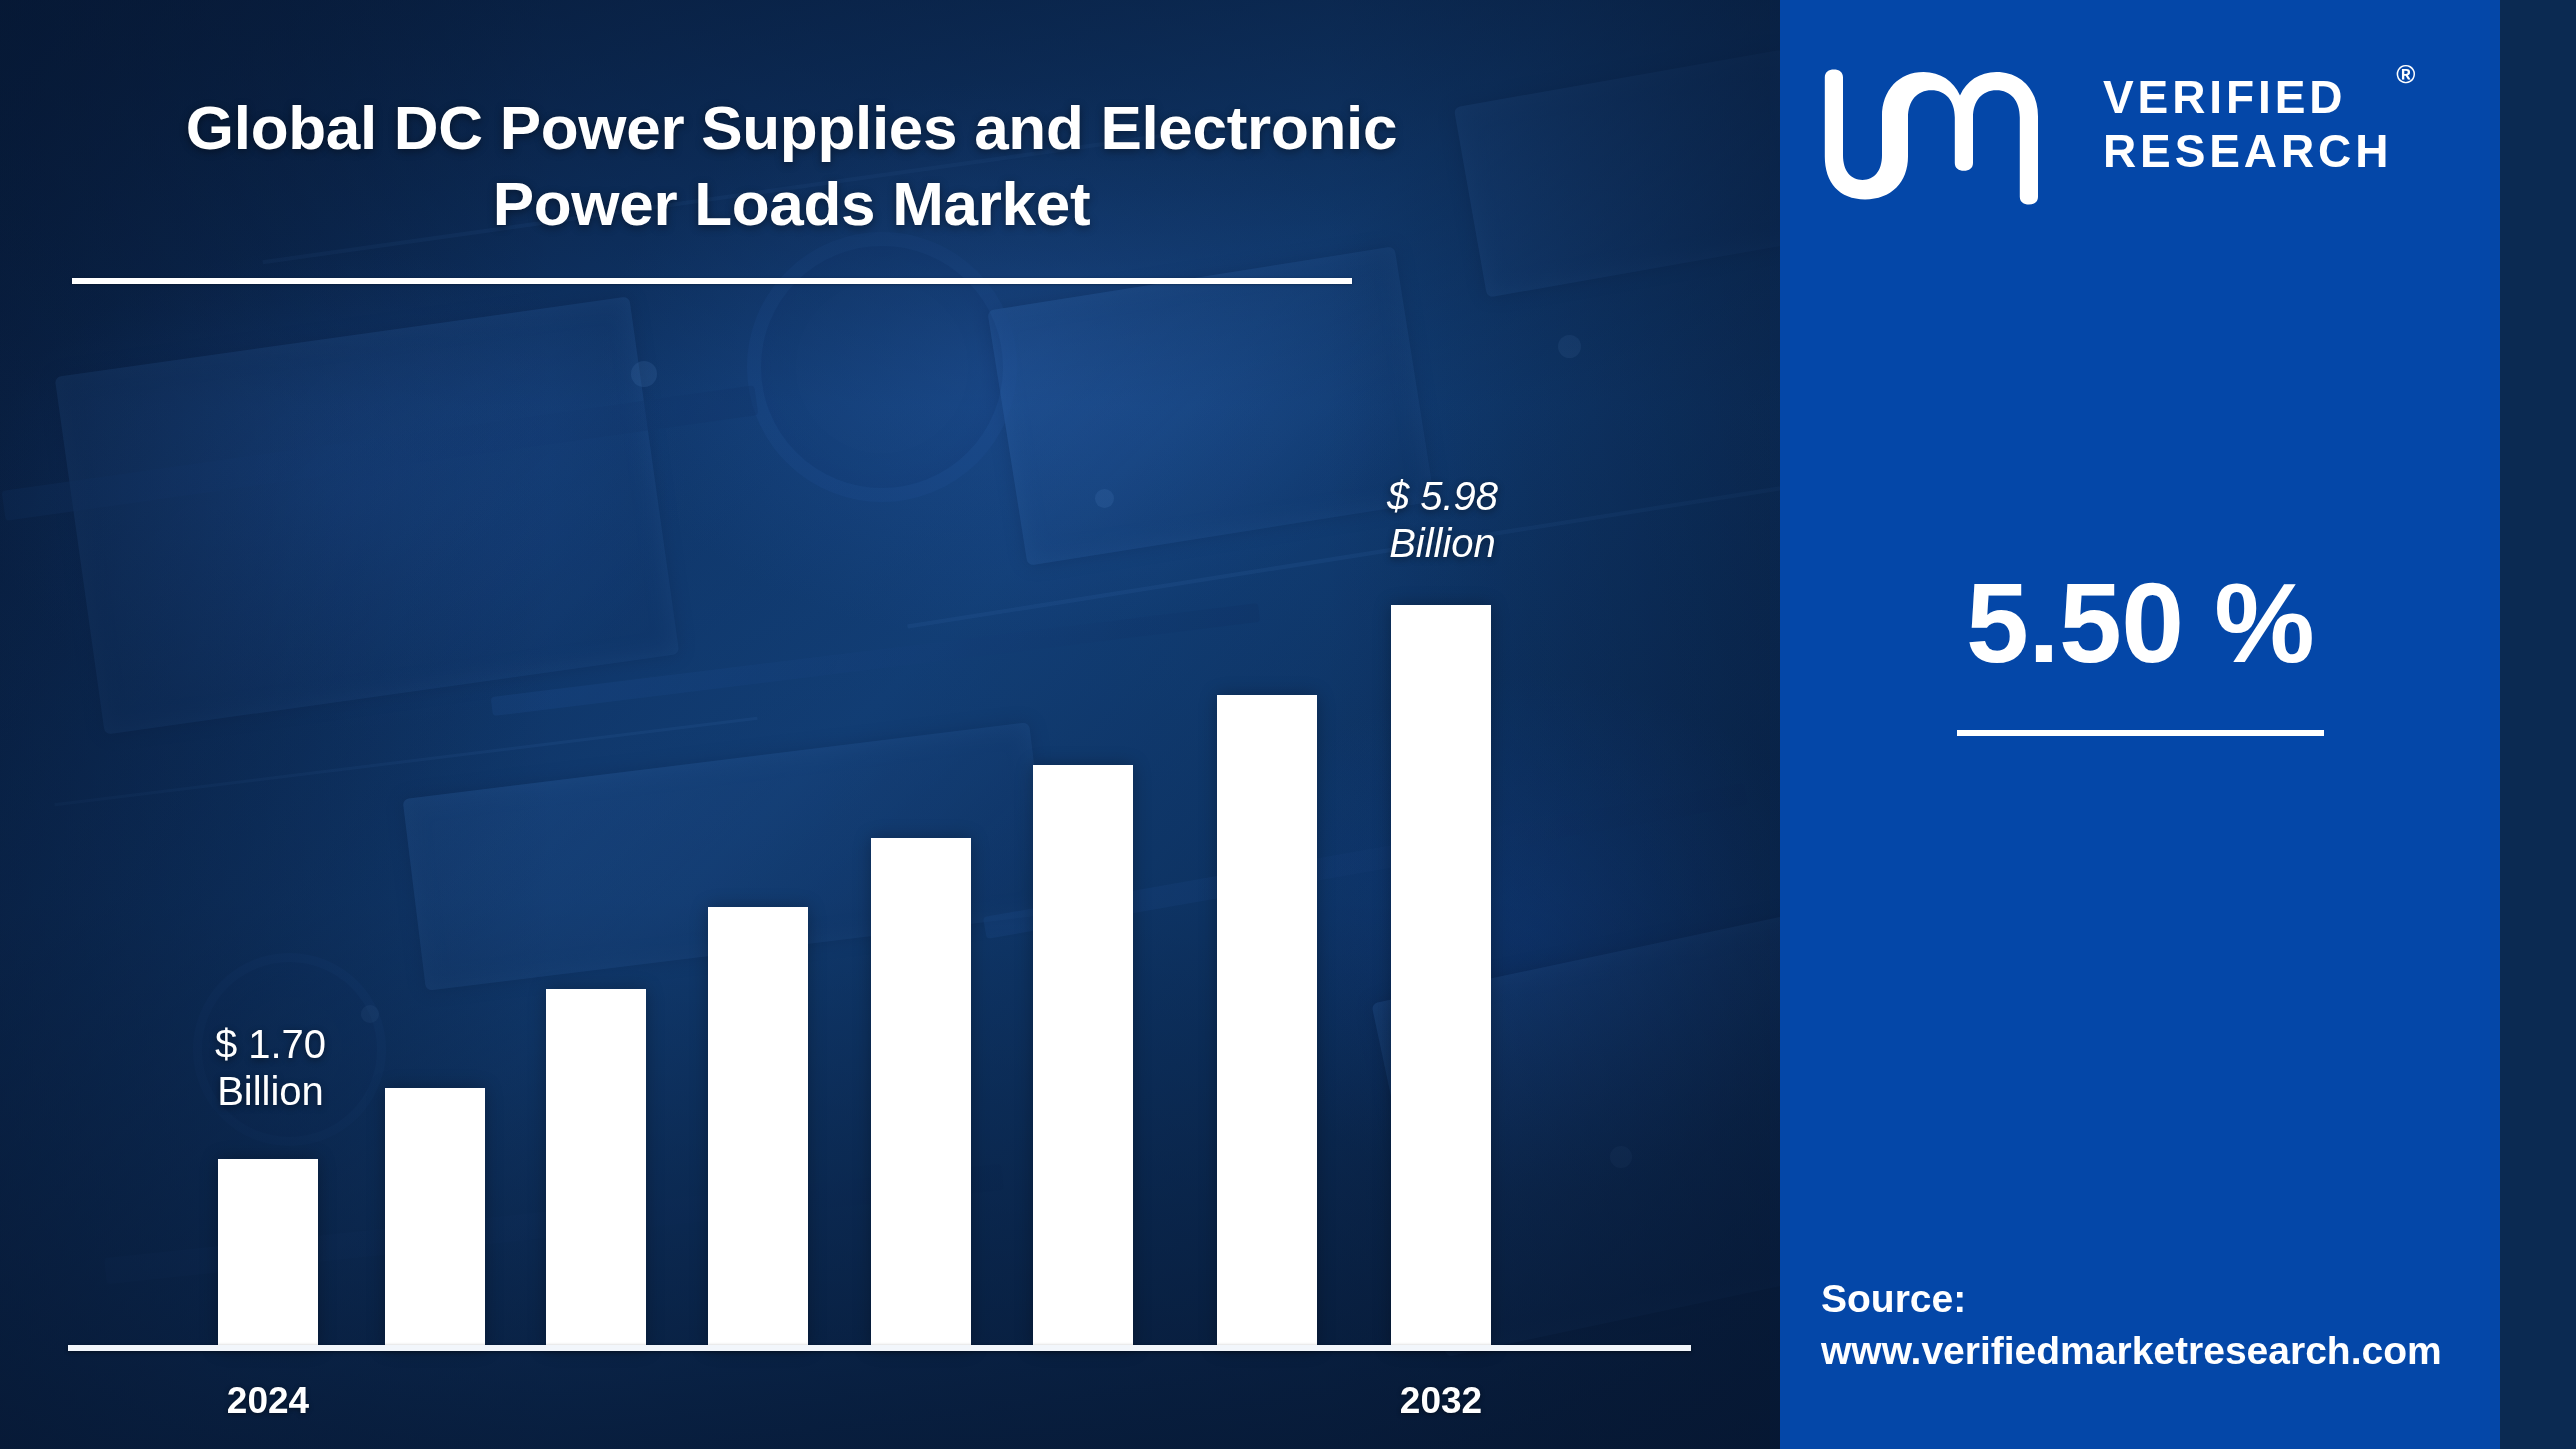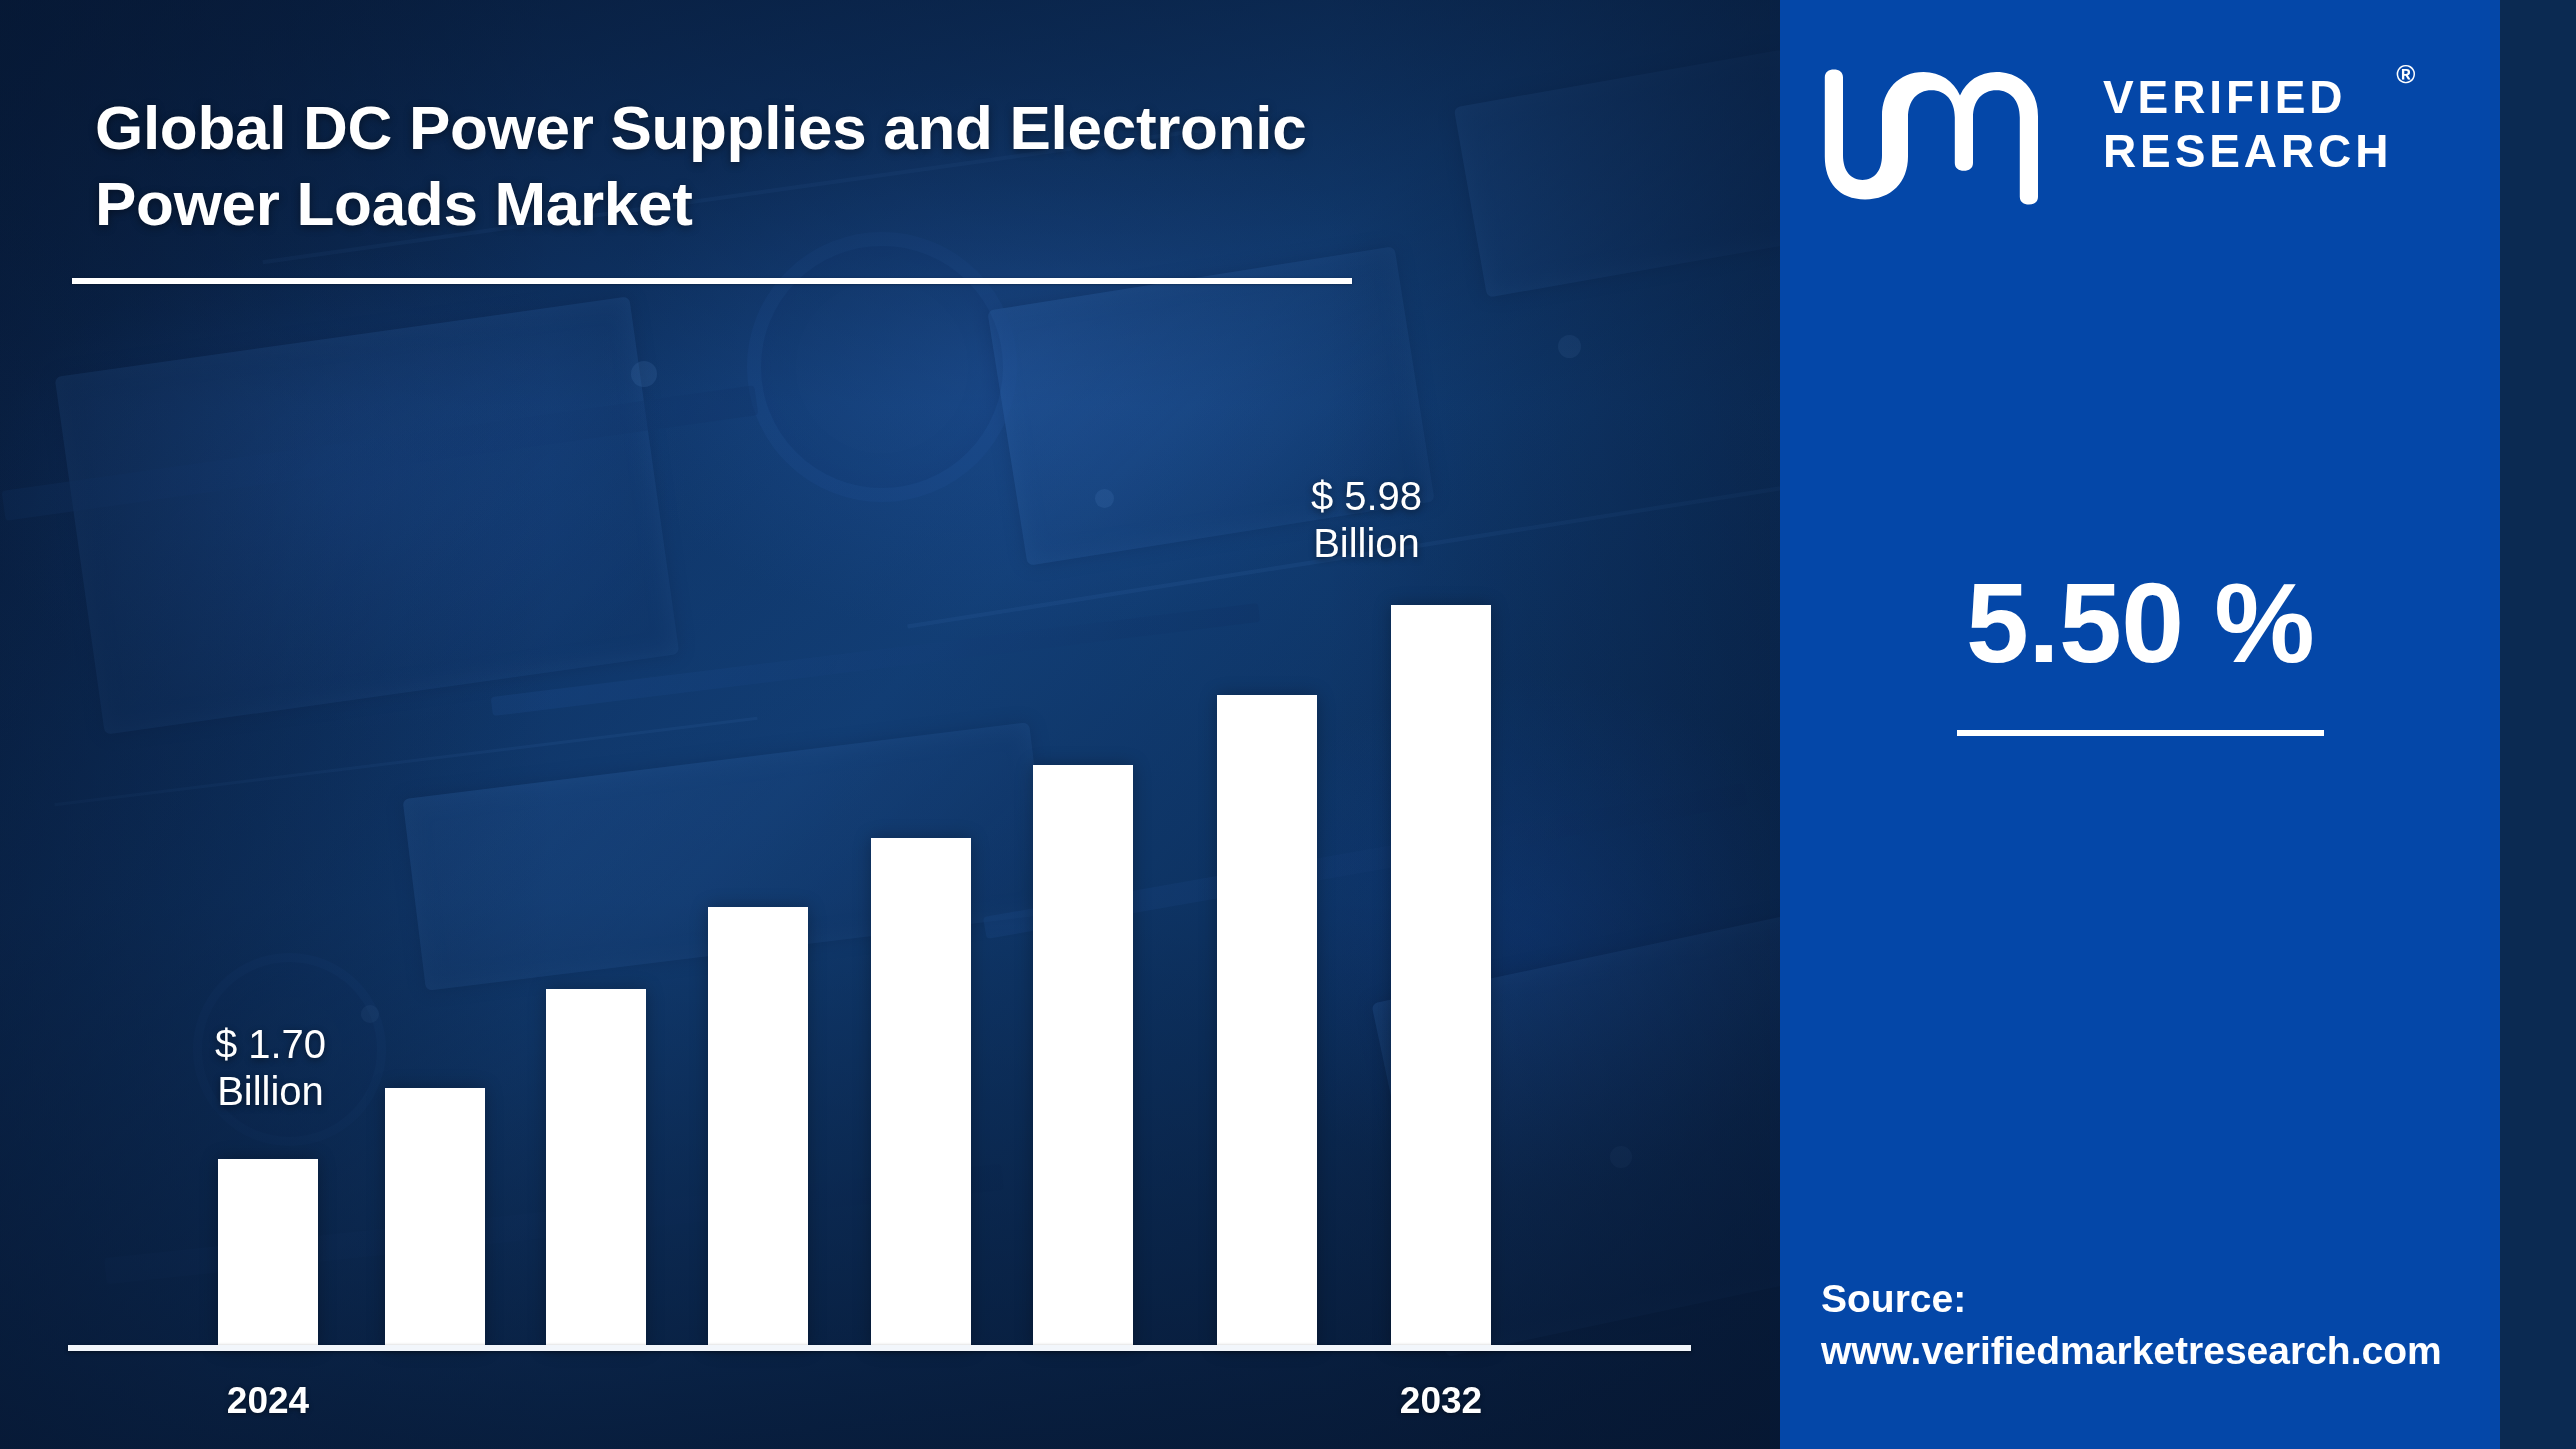--- a/index.html
+++ b/index.html
@@ -40,21 +40,21 @@
     background:linear-gradient(120deg, rgba(44,106,192,.42), rgba(14,46,100,.38));
   }
   #chart-vignette {
     position:absolute; inset:0;
     background:
       linear-gradient(to bottom, rgba(6,24,52,.62) 0%, rgba(8,30,62,.18) 28%, rgba(7,28,58,.30) 62%, rgba(6,22,48,.80) 100%),
       linear-gradient(to right, rgba(5,20,46,.55) 0%, rgba(8,30,62,0) 30%, rgba(8,30,62,0) 72%, rgba(5,20,46,.50) 100%);
   }
 
   
-  #title-block { position:absolute; left:95px; top:90px; width:1417px; z-index:6; }
+  #title-block { position:absolute; left:83px; top:90px; width:1417px; z-index:6;text-align:center; }
   #page-title {
     color:#ffffff; font-size:62px; line-height:1.22; font-weight:700;
     letter-spacing:-0.3px; text-shadow:0 1.9px 9px rgba(0,0,0,.42);
     white-space:pre-line;
   }
   #title-rule {
     position:absolute; left:72px; top:278px; width:1280px; height:5.8px;
     background:#ffffff; z-index:6; box-shadow:0 0.6px 2.6px rgba(0,0,0,.35);
   }
 
@@ -160,21 +160,21 @@
       <div class="bar" style="left:871px; height:511px;"></div>
       <div class="bar" style="left:1033px; height:584px;"></div>
       <div class="bar" style="left:1217px; height:654px;"></div>
       <div class="bar" style="left:1391px; height:744px;"></div>
     </div>
 
     <div id="axis-line"></div>
 
     <div class="value-label" style="left:148px; top:1021px;">$ 1.70
 Billion</div>
-    <div class="value-label" style="left:1244px; top:473px;">$ 5.98
+    <div class="value-label" style="left:1320px; top:473px;font-style:italic;">$ 5.98
 Billion</div>
 
     <div class="year-label" style="left:165px;">2024</div>
     <div class="year-label" style="left:1338px;">2032</div>
   </div>
 
   <div id="divider"></div>
 
   <div id="brand-panel">
 

